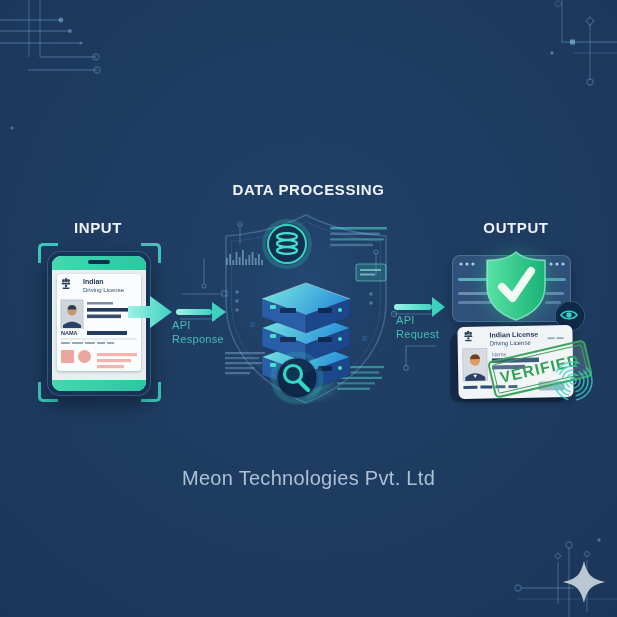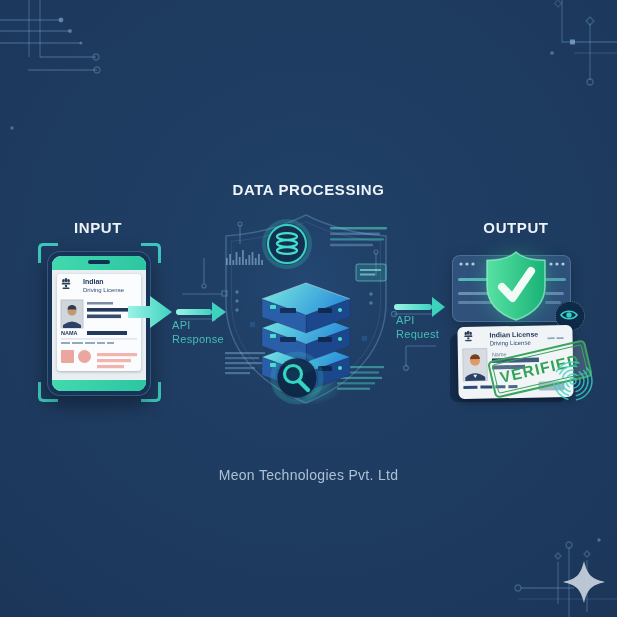--- a/index.html
+++ b/index.html
@@ -2,21 +2,21 @@
 <html><head>
 <meta charset="utf-8">
 <style>
   html,body{margin:0;padding:0;background:#1b3659;}
   .canvas{position:relative;width:617px;height:617px;overflow:hidden;
     background:radial-gradient(circle at 50% 42%, #214167 0%, #1e3b60 55%, #1b3659 100%);
     font-family:"Liberation Sans","DejaVu Sans",sans-serif;}
   .abs{position:absolute;}
   .heading{position:absolute;color:#eef3f8;font-weight:700;font-size:15px;letter-spacing:.6px;text-align:center;}
   .api-label{position:absolute;color:#46bdb4;font-size:11px;line-height:14px;letter-spacing:.3px;}
-  .brand{position:absolute;left:0;right:0;top:467px;text-align:center;color:#aec0d4;font-size:14px;letter-spacing:.3px;}
+  .brand{position:absolute;left:0;right:0;top:467px;text-align:center;color:#aec0d4;font-size:20px;letter-spacing:.3px;}
   .bracket{position:absolute;width:17px;height:17px;border:0 solid #3fd0c0;opacity:.95;}
   .phone{position:absolute;left:47px;top:251px;width:102px;height:143px;border-radius:13px;
     background:#153458;border:1px solid rgba(150,200,240,.25);box-shadow:0 8px 20px rgba(0,0,0,.4);}
   .screen{position:absolute;left:4px;top:4px;right:4px;bottom:4px;border-radius:9px;background:#e9eef1;overflow:hidden;}
   .tealbar{position:absolute;left:0;right:0;background:linear-gradient(90deg,#42d9ae,#2cc6a2);}
   .notch{position:absolute;left:50%;top:4px;width:22px;height:3.5px;margin-left:-11px;border-radius:2px;background:#0f3050;}
   .in-card{position:absolute;left:5px;top:18px;width:84px;height:97px;background:#fbfcfd;border-radius:3px;
     box-shadow:0 1px 3px rgba(20,50,85,.3);}
   .card-t1{position:absolute;font-weight:700;color:#22395c;white-space:nowrap;}
   .card-t2{position:absolute;color:#2d4a73;white-space:nowrap;}

